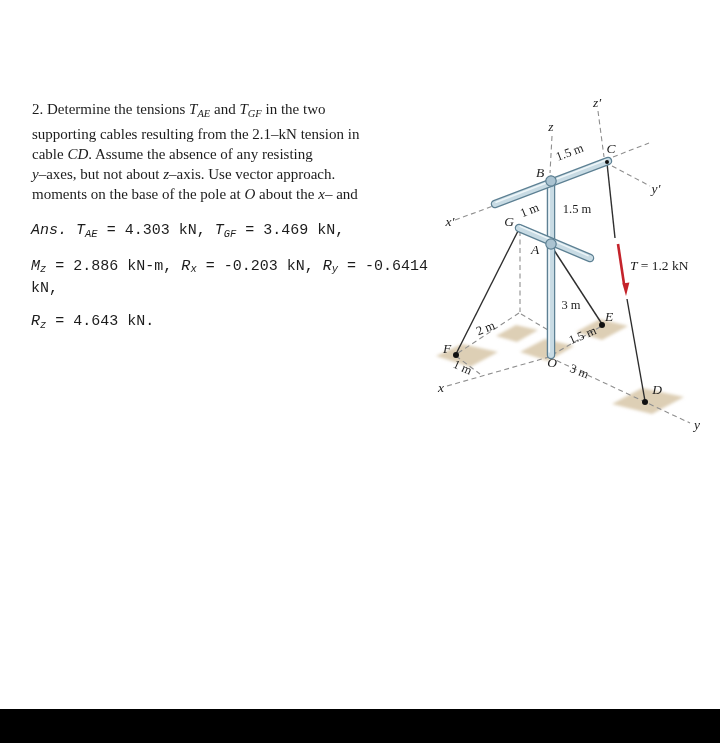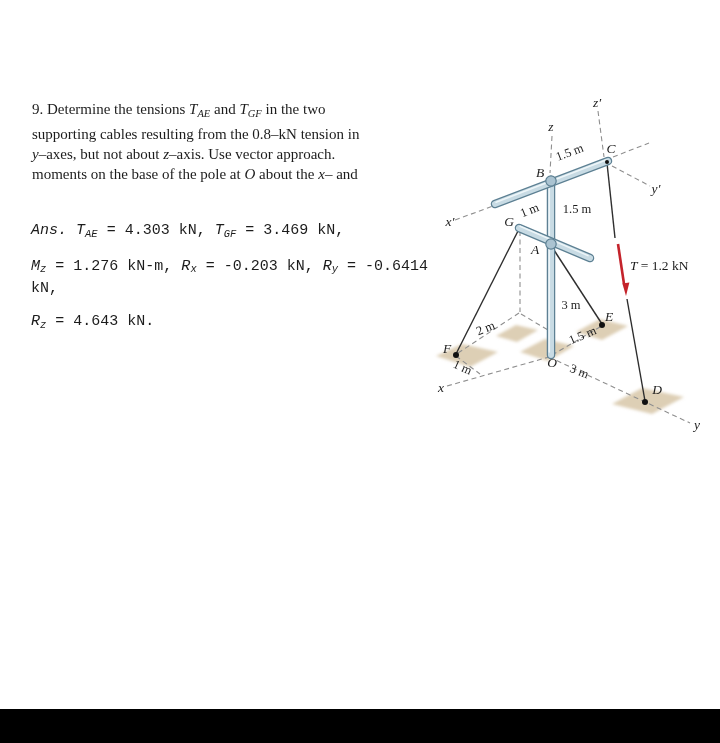--- a/index.html
+++ b/index.html
@@ -27,29 +27,30 @@
   .shadow{fill:#d7c7a8;opacity:0.85;}
   .redln{stroke:#c4232b;stroke-width:2.6;fill:none;}
   .redhd{fill:#c4232b;}
 </style>
 </head>
 <body>
 
 <div class="screen">
 
   <div class="problem-text">
-    <div class="pline"><span>9. Determine the tensions </span><span class="seg-i">T</span><span class="seg-isub">AE</span><span> and </span><span class="seg-i">T</span><span class="seg-isub">GF</span><span> in the two</span></div>
-    <div class="pline"><span>supporting cables resulting from the 0.8–kN tension in</span></div>
+    <div class="pline"><span>2. Determine the tensions </span><span class="seg-i">T</span><span class="seg-isub">AE</span><span> and </span><span class="seg-i">T</span><span class="seg-isub">GF</span><span> in the two</span></div>
+    <div class="pline"><span>supporting cables resulting from the 2.1–kN tension in</span></div>
+    <div class="pline"><span>cable </span><span class="seg-i">CD</span><span>. Assume the absence of any resisting</span></div>
     <div class="pline"><span class="seg-i">y</span><span>–axes, but not about </span><span class="seg-i">z</span><span>–axis. Use vector approach.</span></div>
     <div class="pline"><span>moments on the base of the pole at </span><span class="seg-i">O</span><span> about the </span><span class="seg-i">x</span><span>– and</span></div>
   </div>
 
   <div class="answers">
     <div class="aline"><span class="seg-i">Ans. </span><span class="seg-i">T</span><span class="seg-isub">AE</span><span> = 4.303 kN, </span><span class="seg-i">T</span><span class="seg-isub">GF</span><span> = 3.469 kN,</span></div>
-    <div class="aline"><span class="seg-i">M</span><span class="seg-isub">z</span><span> = 1.276 kN-m, </span><span class="seg-i">R</span><span class="seg-isub">x</span><span> = -0.203 kN, </span><span class="seg-i">R</span><span class="seg-isub">y</span><span> = -0.6414 kN,</span></div>
+    <div class="aline"><span class="seg-i">M</span><span class="seg-isub">z</span><span> = 2.886 kN-m, </span><span class="seg-i">R</span><span class="seg-isub">x</span><span> = -0.203 kN, </span><span class="seg-i">R</span><span class="seg-isub">y</span><span> = -0.6414 kN,</span></div>
     <div class="aline"><span class="seg-i">R</span><span class="seg-isub">z</span><span> = 4.643 kN.</span></div>
   </div>
 
   <svg class="figure" width="720" height="743" viewBox="0 0 720 743">
 
     <defs>
       <filter id="soft" x="-30%" y="-30%" width="160%" height="160%">
         <feGaussianBlur stdDeviation="1.6"></feGaussianBlur>
       </filter>
     </defs>

